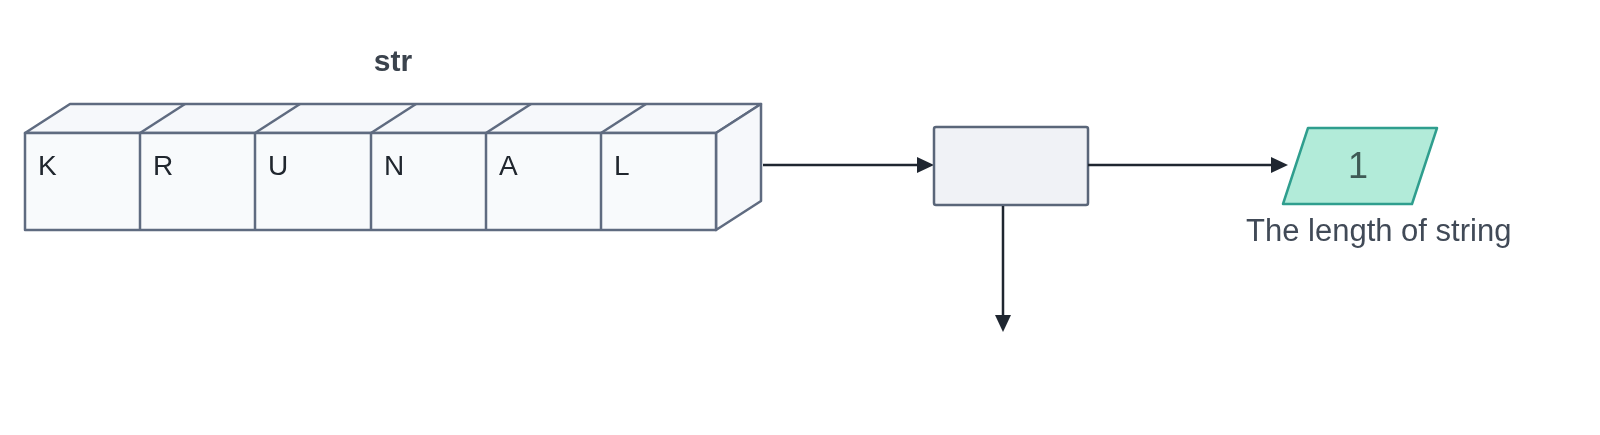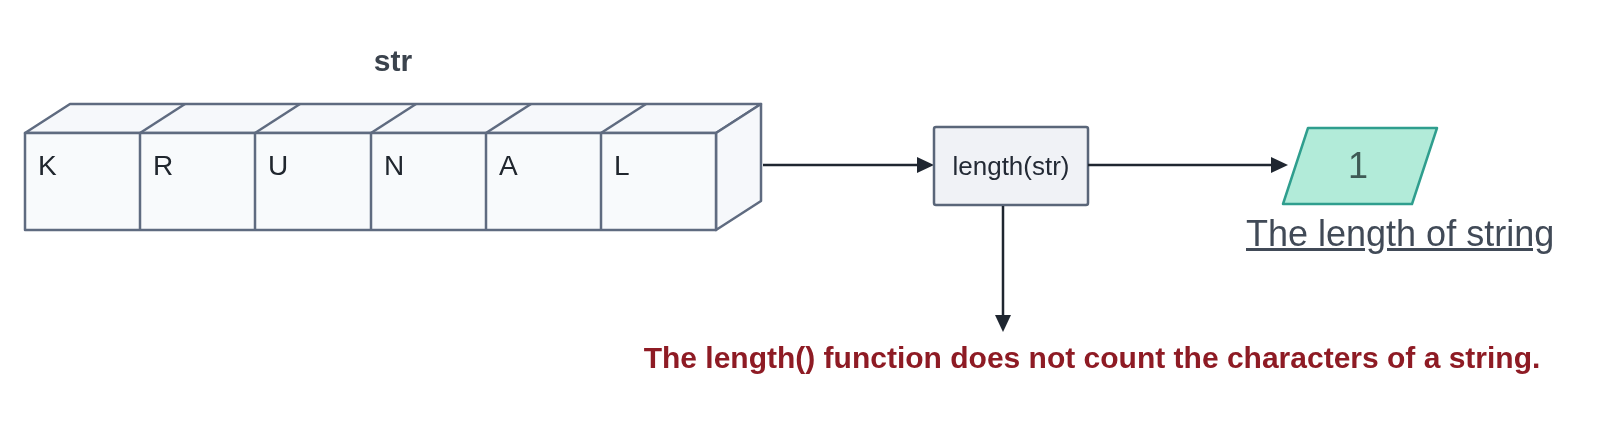--- a/index.html
+++ b/index.html
@@ -73,23 +73,22 @@
     align-items: center;
     justify-content: center;
     font-size: 36px;
     font-weight: 500;
     color: #3f5a55;
   }
   .result-caption {
     left: 1246px;
     top: 213px;
     width: 250px;
-    font-size: 36px;
+    font-size: 31px;
     color: #414a57;
-    text-decoration: underline;
   }
   .note-text {
     left: 592px;
     top: 341px;
     width: 1000px;
     font-size: 30px;
     font-weight: 600;
     color: #8e1b24;
   }
 </style>
@@ -143,21 +142,19 @@
   <div class="txt str-label center">str</div>
 
   <span class="txt cell-letter" style="left:38px">K</span>
   <span class="txt cell-letter" style="left:153px">R</span>
   <span class="txt cell-letter" style="left:268px">U</span>
   <span class="txt cell-letter" style="left:384px">N</span>
   <span class="txt cell-letter" style="left:499px">A</span>
   <span class="txt cell-letter" style="left:614px">L</span>
 
 
-  <div class="txt func-label">length(str)</div>
 
   <div class="txt result-value">1</div>
 
   <div class="txt result-caption center">The length of string</div>
 
-  <div class="txt note-text center">The length() function does not count the characters of a string.</div>
 
 </div>
 
 </body></html>

